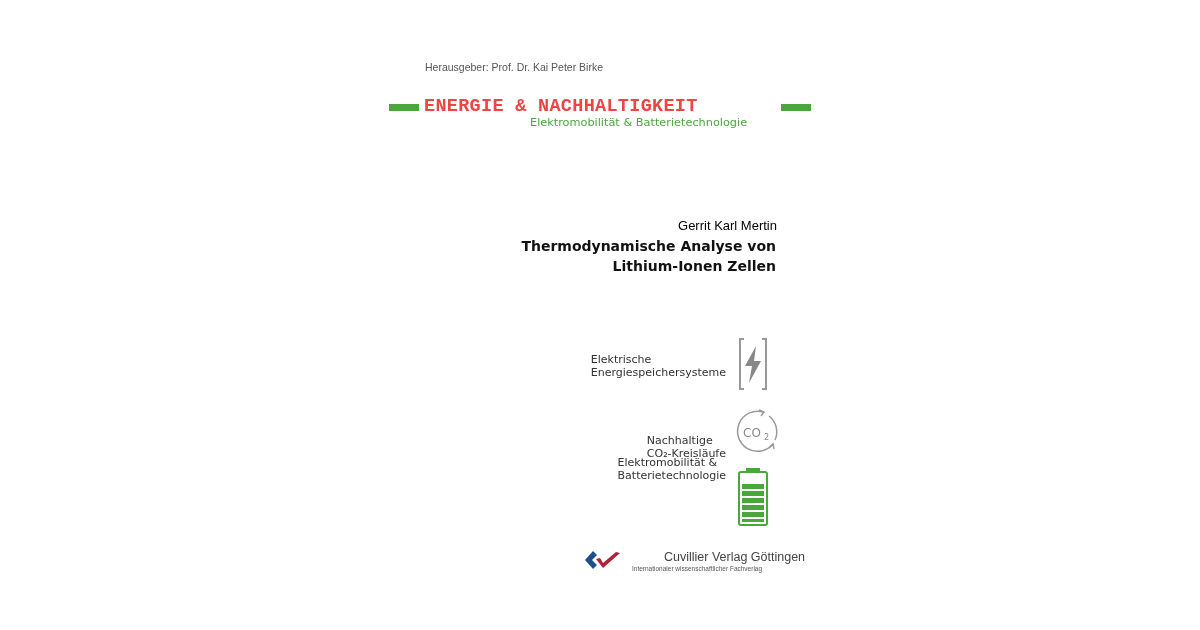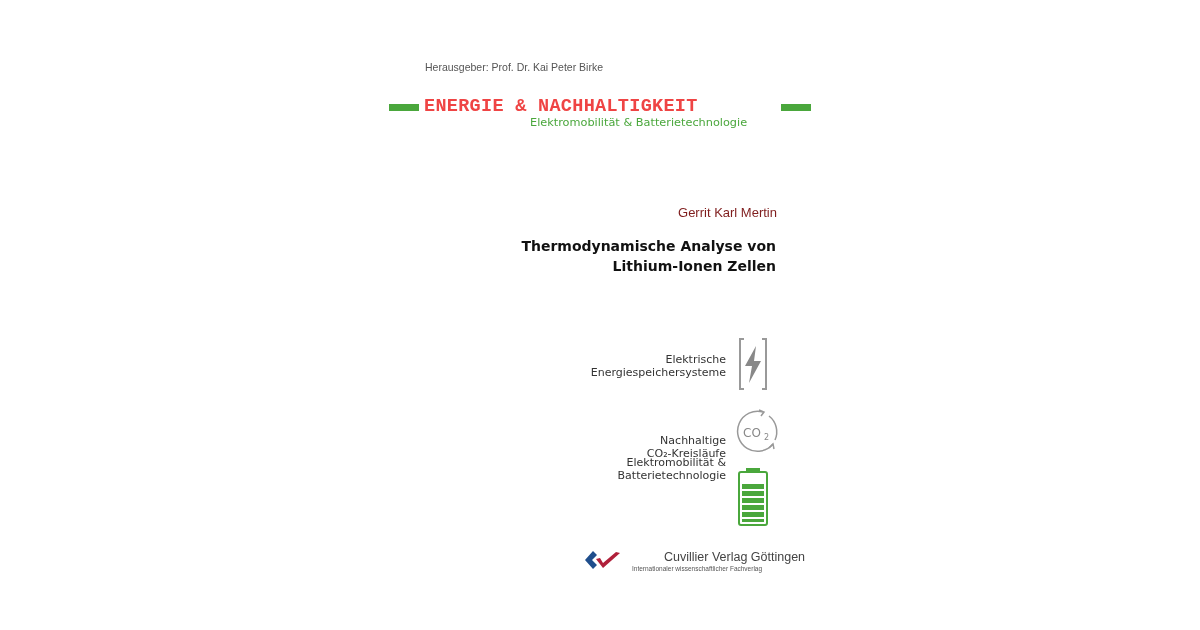--- a/index.html
+++ b/index.html
@@ -2,23 +2,23 @@
 <html><head>
 <meta charset="utf-8">
 <style>
   html, body { margin:0; padding:0; }
   body { width:1200px; height:630px; background:#ffffff; position:relative; overflow:hidden; font-family:"DejaVu Sans", sans-serif; }
   .abs { position:absolute; }
   .editor { left:425px; top:61px; font-family:"Liberation Sans", sans-serif; font-size:10.5px; color:#555; }
   .bar { height:7px; background:#4aa73c; top:104px; }
   .series-title { left:424px; top:96px; font-family:Liberation Mono, monospace; font-weight:bold; font-size:18.5px; color:#ef4444; letter-spacing:0.3px; white-space:nowrap; }
   .series-sub { left:530px; top:116px; font-size:11.3px; color:#4aa73c; white-space:nowrap; }
-  .author { right:423px; top:205px; font-family:"Liberation Sans", sans-serif; font-size:13px; color:#7f1d1d; }
+  .author { right:423px; top:218px; font-family:"Liberation Sans", sans-serif; font-size:13px; color:#000000; }
   .title { right:424px; top:236px; text-align:right; font-weight:bold; font-size:14px; color:#111; line-height:20px; }
-  .feat { right:474px; text-align:right; font-size:11px; color:#333; line-height:13px; }
+  .feat { right:474px; font-size:11px; color:#333; line-height:13px; }
   .icon { position:absolute; }
   .pub-name { left:632px; top:550px; font-family:"Liberation Sans", sans-serif; font-size:12.5px; color:#444; white-space:nowrap;margin-left:32px; }
   .pub-sub { left:632px; top:565px; font-family:"Liberation Sans", sans-serif; font-size:6.5px; color:#555; white-space:nowrap; }
 </style>
 </head>
 <body>
 
 <div>
   <div class="abs editor">Herausgeber: Prof. Dr. Kai Peter Birke</div>
 

